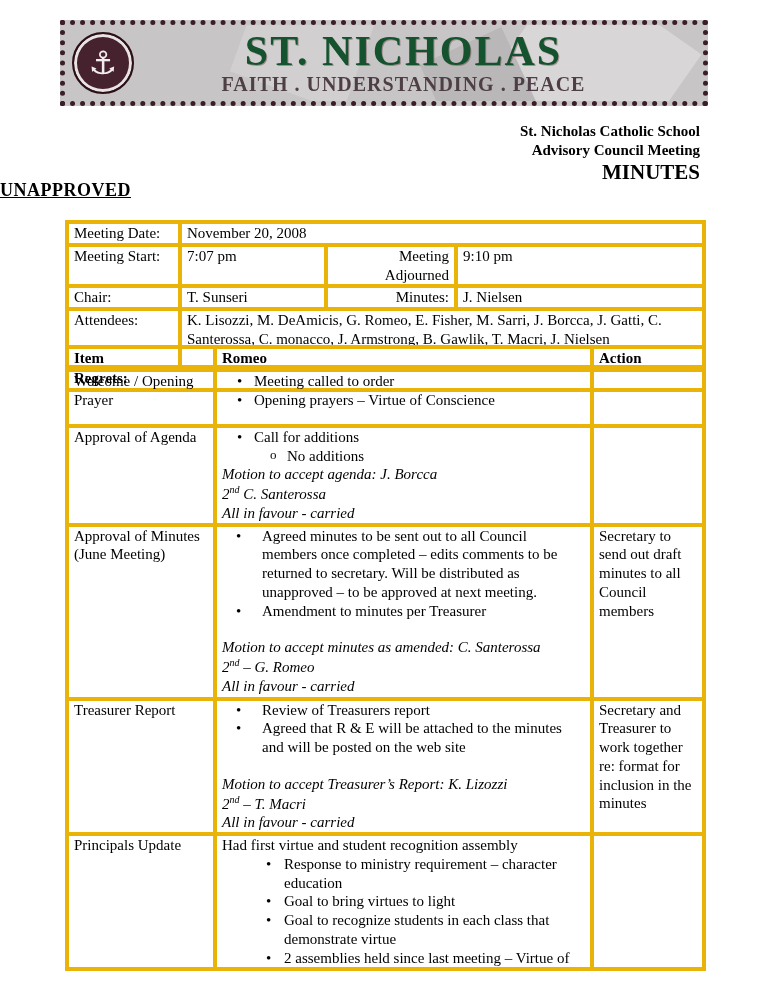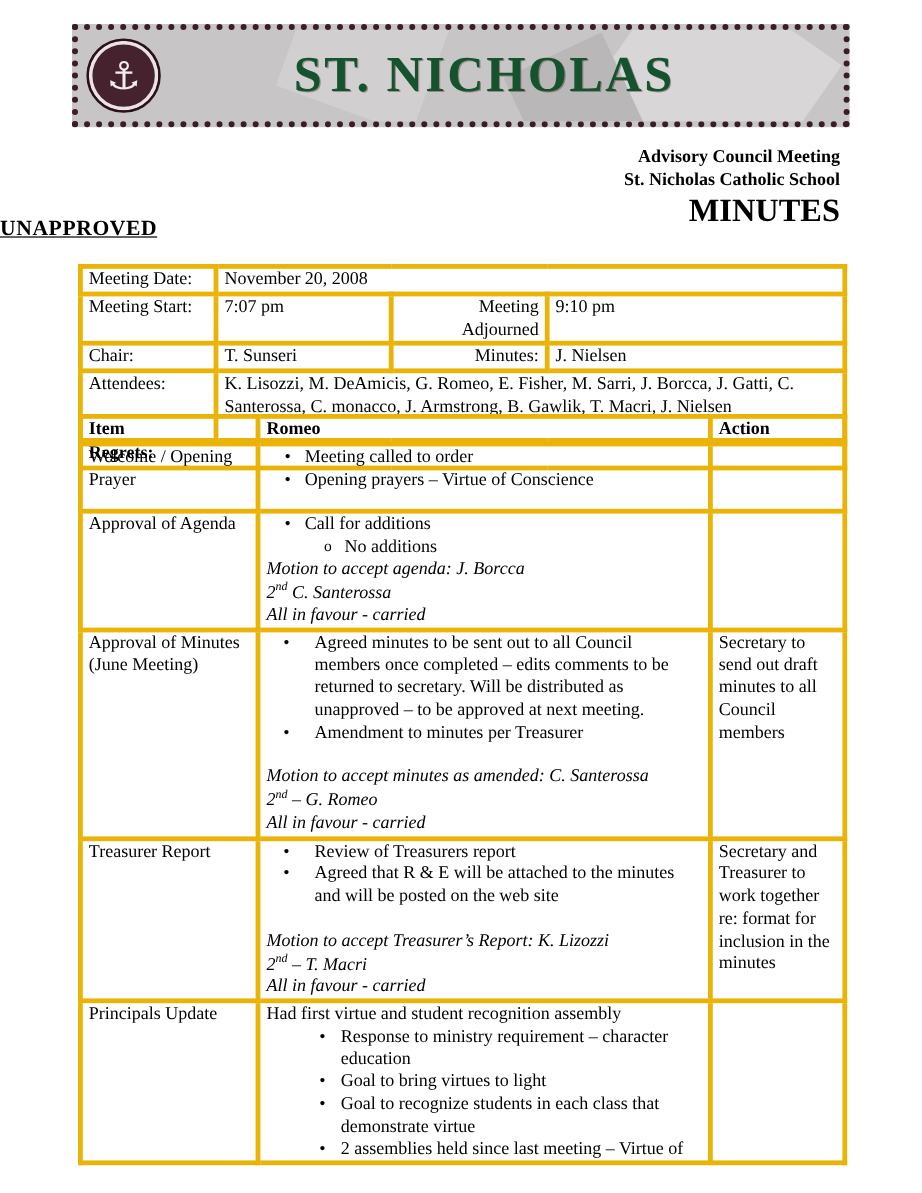--- a/index.html
+++ b/index.html
@@ -43,21 +43,21 @@
     font-size:42px; font-weight:bold; color:#14532d; letter-spacing:2px;
     line-height:1.0; text-shadow:1px 1px 0 rgba(60,20,25,0.35);
   }
   .banner-tagline {
     font-size:20px; font-weight:bold; color:#4e3e46; letter-spacing:1px; margin-top:1px;
   }
 
   
   .header-block { position:absolute; right:68px; top:122px; text-align:right; }
   .hdr-line { font-size:15px; font-weight:bold; line-height:1.25; }
-  .hdr-minutes { font-size:27px; font-weight:bold; line-height:1.15; }
+  .hdr-minutes { font-size:21px; font-weight:bold; line-height:1.15; }
   .status {
     position:absolute; left:0; top:180px; width:672px; text-align:left;
     font-size:18px; font-weight:bold; text-decoration:underline; letter-spacing:0.5px;
   }
 
   
   table { border-collapse:collapse; table-layout:fixed; width:641px; font-size:15px; }
   td { border:4px solid #eab308; vertical-align:top; padding:0 5px; line-height:1.25; text-align:left; }
   .meta  { position:absolute; left:65px; top:220px; }
   .agenda{ position:absolute; left:65px; top:345px; }
@@ -84,26 +84,27 @@
 
   <div class="banner">
     <div class="shape1"></div>
     <div class="shape2"></div>
     <div class="shape3"></div>
     <div class="logo">
       <span class="anchor-glyph">⚓</span>
     </div>
     <div class="banner-text">
       <div class="banner-title">ST. NICHOLAS</div>
+      <div class="banner-tagline">FAITH . UNDERSTANDING . PEACE</div>
     </div>
   </div>
 
   <div class="header-block">
+    <div class="hdr-line">St. Nicholas Catholic School</div>
     <div class="hdr-line">Advisory Council Meeting</div>
-    <div class="hdr-line">St. Nicholas Catholic School</div>
     <div class="hdr-minutes">MINUTES</div>
   </div>
 
   <div class="status">UNAPPROVED</div>
 
   <table class="meta">
     <colgroup>
         <col style="width:113px">
         <col style="width:146px">
         <col style="width:130px">

